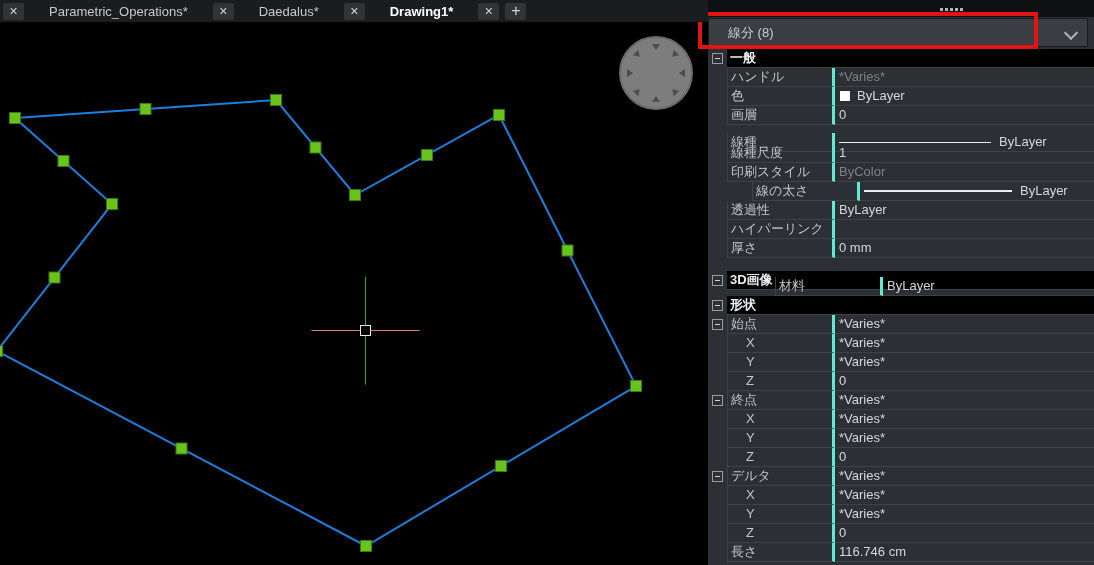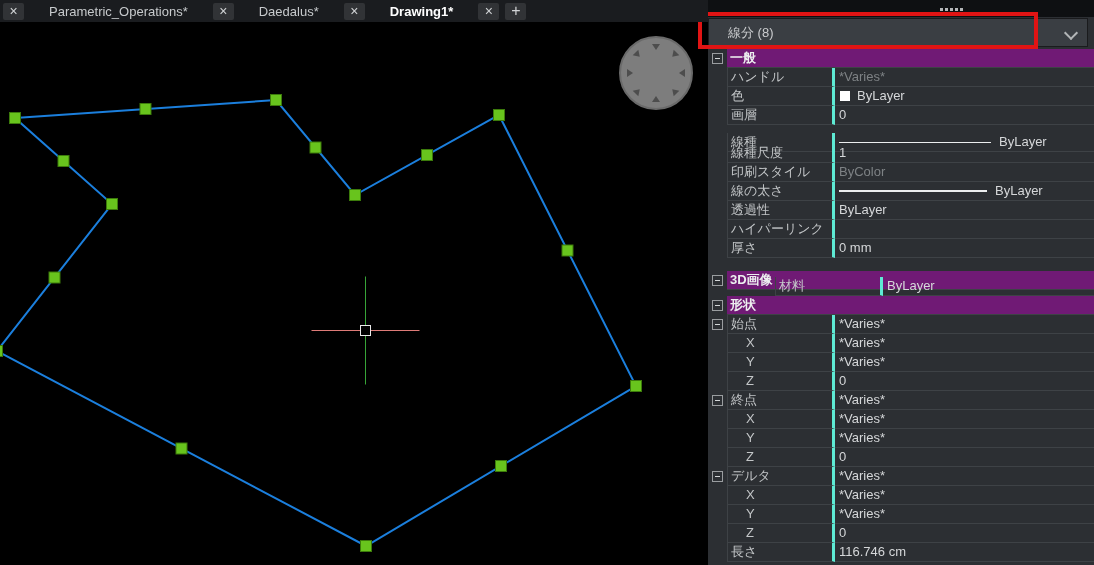--- a/index.html
+++ b/index.html
@@ -52,21 +52,21 @@
   .prow{position:absolute;left:0;right:0;height:19px;display:flex;}
   .gutter{width:19px;position:relative;flex:none;}
   .cbox{
     position:absolute;left:4px;top:4px;width:11px;height:11px;box-sizing:border-box;
     border:1px solid #9a9da0;background:#2c2f33;
   }
   .cbox::after{
     content:"";position:absolute;left:2px;top:4px;width:5px;height:1px;background:#d2d5d7;
   }
   .seccell{
-    flex:1;background:#701a75;border-bottom:1px solid #3e4246;box-sizing:border-box;
+    flex:1;background:#000000;border-bottom:1px solid #3e4246;box-sizing:border-box;
     color:#eceeef;font-weight:bold;line-height:18px;padding-left:3px;white-space:nowrap;
   }
   .lcell{
     width:108px;flex:none;box-sizing:border-box;
     border-left:1px solid #3e4246;border-right:3px solid #5eead4;border-bottom:1px solid #3e4246;
     color:#c3c6c8;line-height:18px;padding-left:3px;white-space:nowrap;overflow:hidden;
   }
   .lcell.sub{padding-left:18px;}
   .vcell{
     flex:1;box-sizing:border-box;border-bottom:1px solid #3e4246;
@@ -183,21 +183,21 @@
           <span>1</span>
         </div>
       </div>
       <div class="prow" style="top: 114px;">
         <div class="gutter"></div>
         <div class="lcell">印刷スタイル</div>
         <div class="vcell muted">
           <span>ByColor</span>
         </div>
       </div>
-      <div class="prow" style="top: 133px;">
+      <div class="prow" style="top: 133px; margin-left: 25px;">
         <div class="gutter"></div>
         <div class="lcell">線の太さ</div>
         <div class="vcell">
           <span class="linesample thick"></span>
           <span>ByLayer</span>
         </div>
       </div>
       <div class="prow" style="top: 152px;">
         <div class="gutter"></div>
         <div class="lcell">透過性</div>

